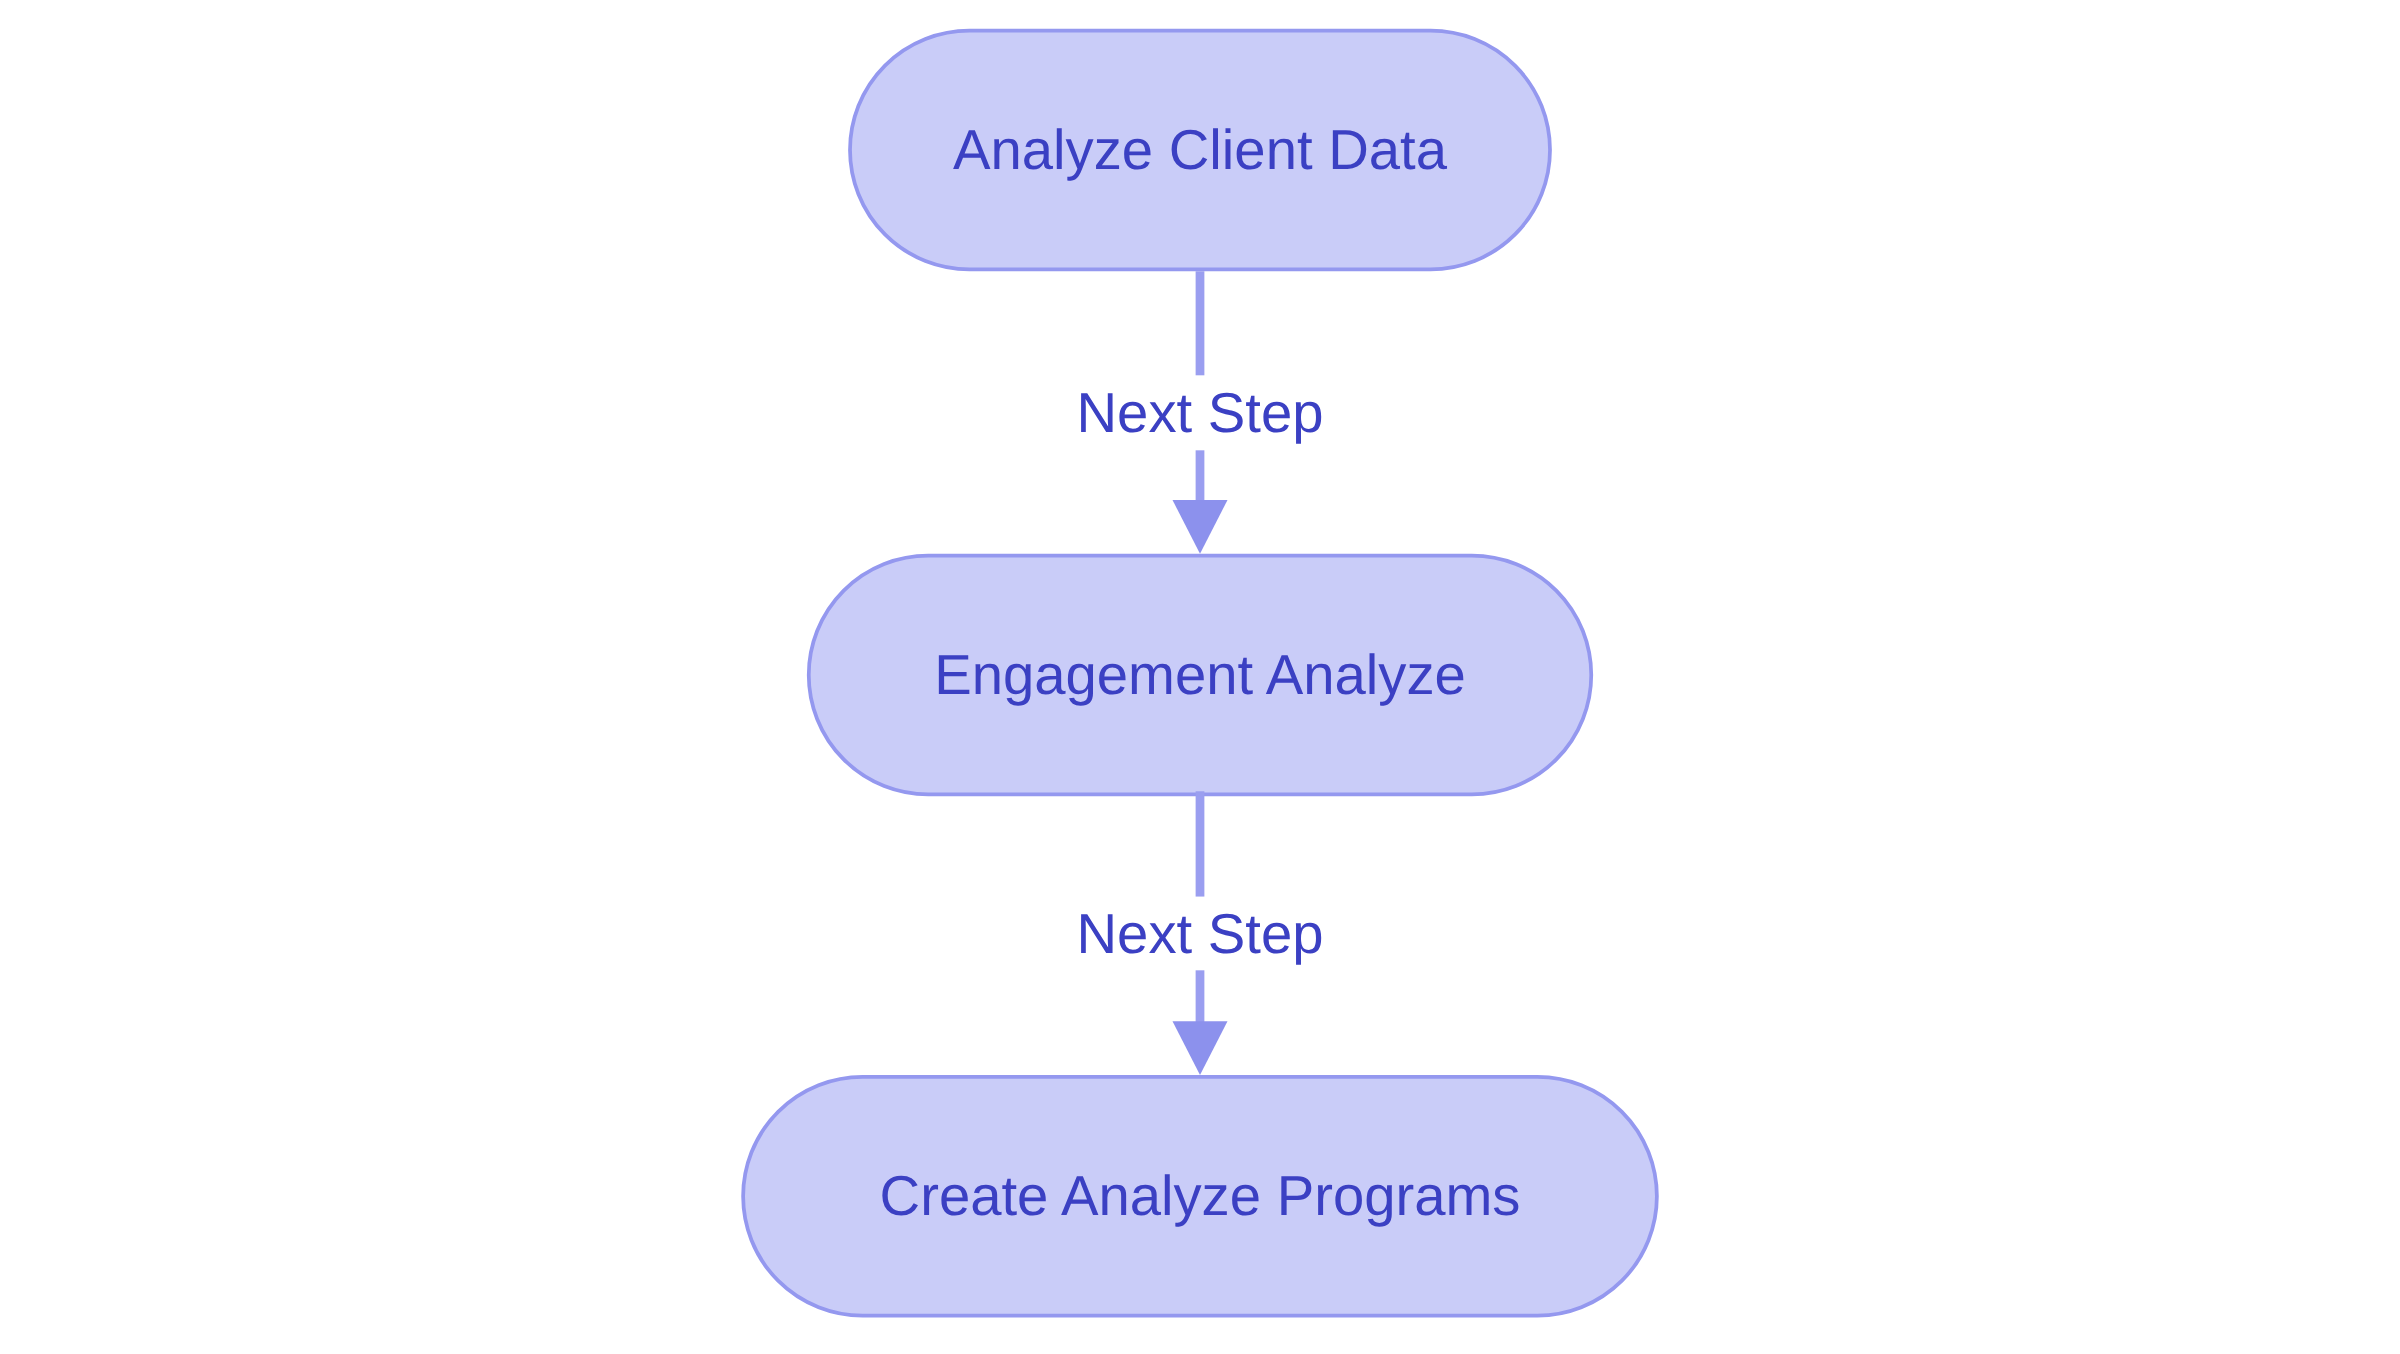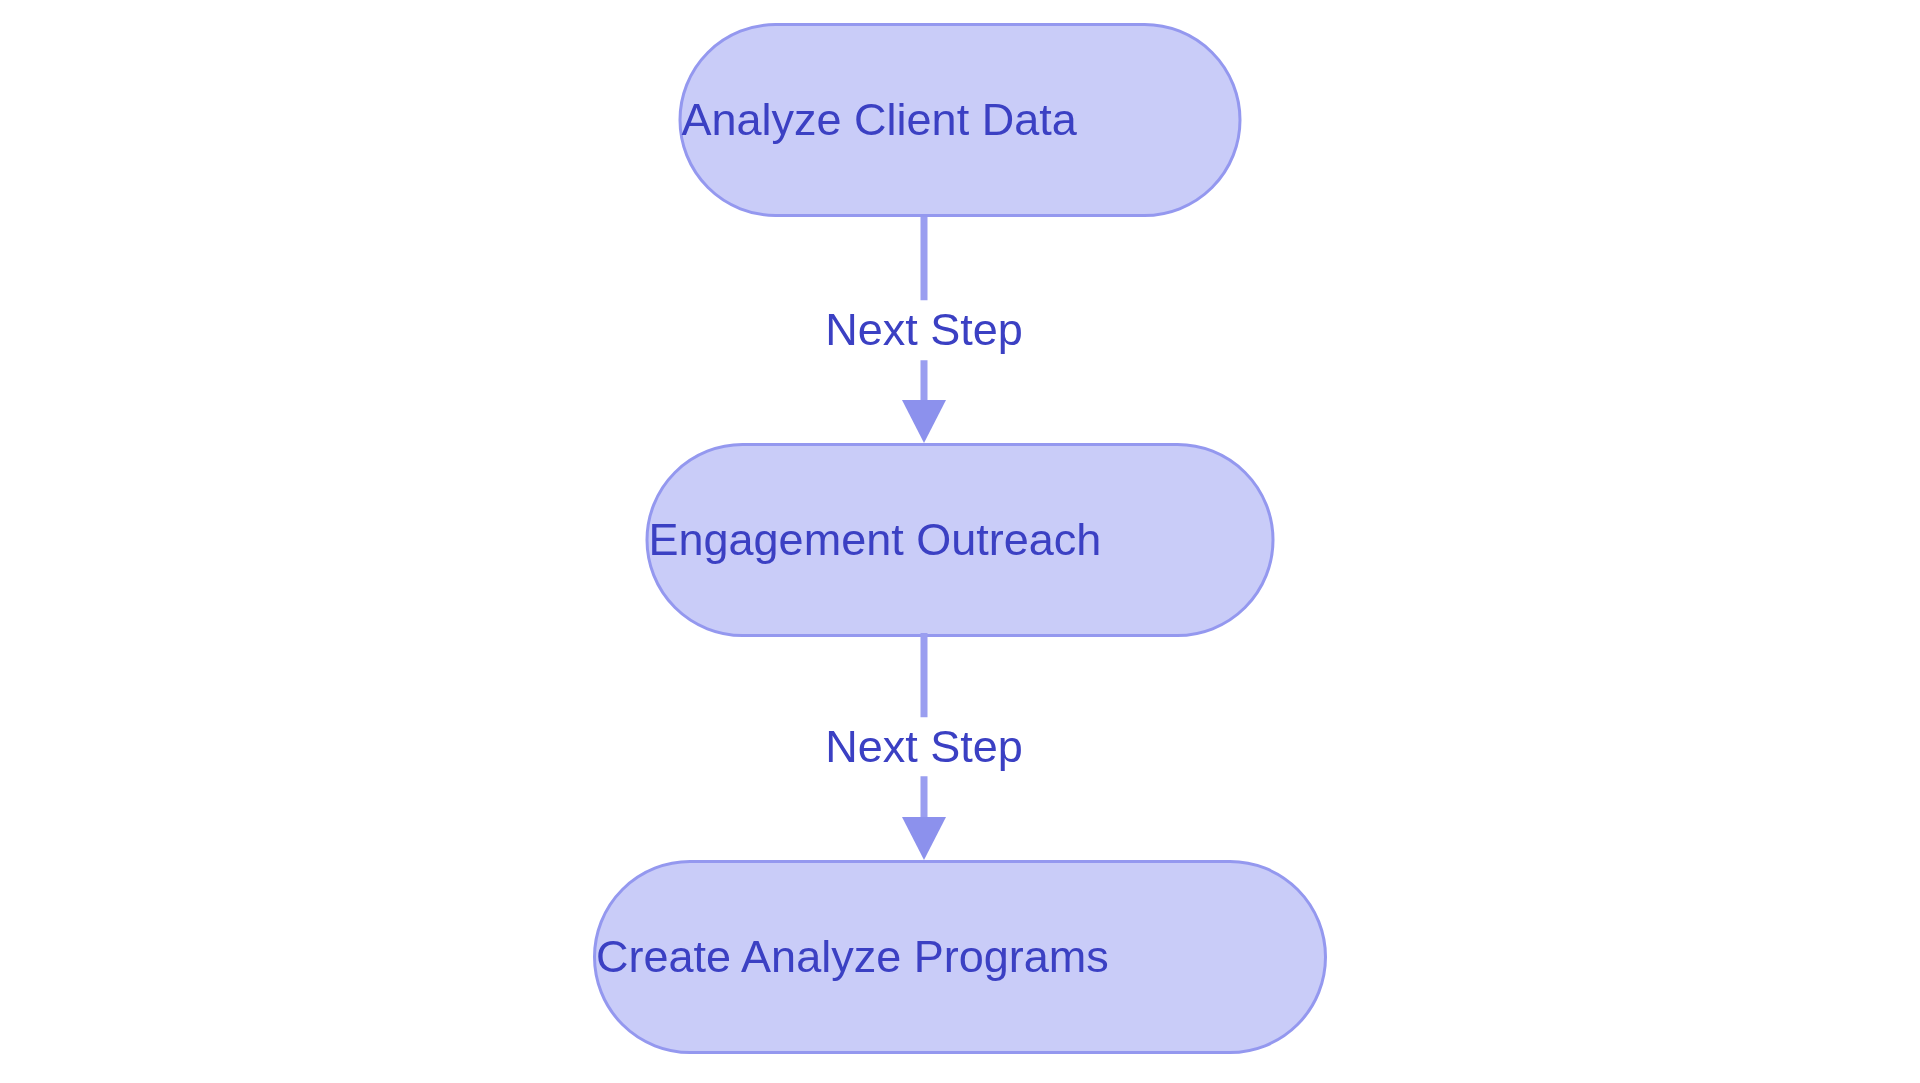--- a/index.html
+++ b/index.html
@@ -18,33 +18,34 @@
     position: absolute;
     left: 960px;
     transform: translateX(-50%);
     height: 194px;
     border-radius: 97px;
     background: var(--node-fill, #c9ccf8);
     border: 3px solid var(--node-border, #9498ef);
     box-sizing: border-box;
     display: flex;
     align-items: center;
+    justify-content: center;
   }
   .node-1 { top: 23px;  width: 563px; }
   .node-2 { top: 443px; width: 629px; }
   .node-3 { top: 860px; width: 734px; }
   .node-label {
     font-size: 45px;
     line-height: 1.2;
     color: var(--text, #3b40c3);
     white-space: nowrap;
   }
   .edge {
     position: absolute;
-    left: 924px;
+    left: 960px;
     transform: translateX(-50%);
     width: 120px;
   }
   .edge-1 { top: 217px; height: 226px; }
   .edge-2 { top: 633px; height: 227px; }
   .edge-line {
     position: absolute;
     left: 50%;
     transform: translateX(-50%);
     top: 0;
@@ -85,21 +86,21 @@
     <span class="node-label">Analyze Client Data</span>
   </div>
 
   <div class="edge edge-1">
     <div class="edge-line"></div>
     <div class="arrowhead"></div>
     <div class="edge-label">Next Step</div>
   </div>
 
   <div class="node node-2">
-    <span class="node-label">Engagement Outreach</span>
+    <span class="node-label">Engagement Analyze</span>
   </div>
 
   <div class="edge edge-2">
     <div class="edge-line"></div>
     <div class="arrowhead"></div>
     <div class="edge-label">Next Step</div>
   </div>
 
   <div class="node node-3">
     <span class="node-label">Create Analyze Programs</span>

